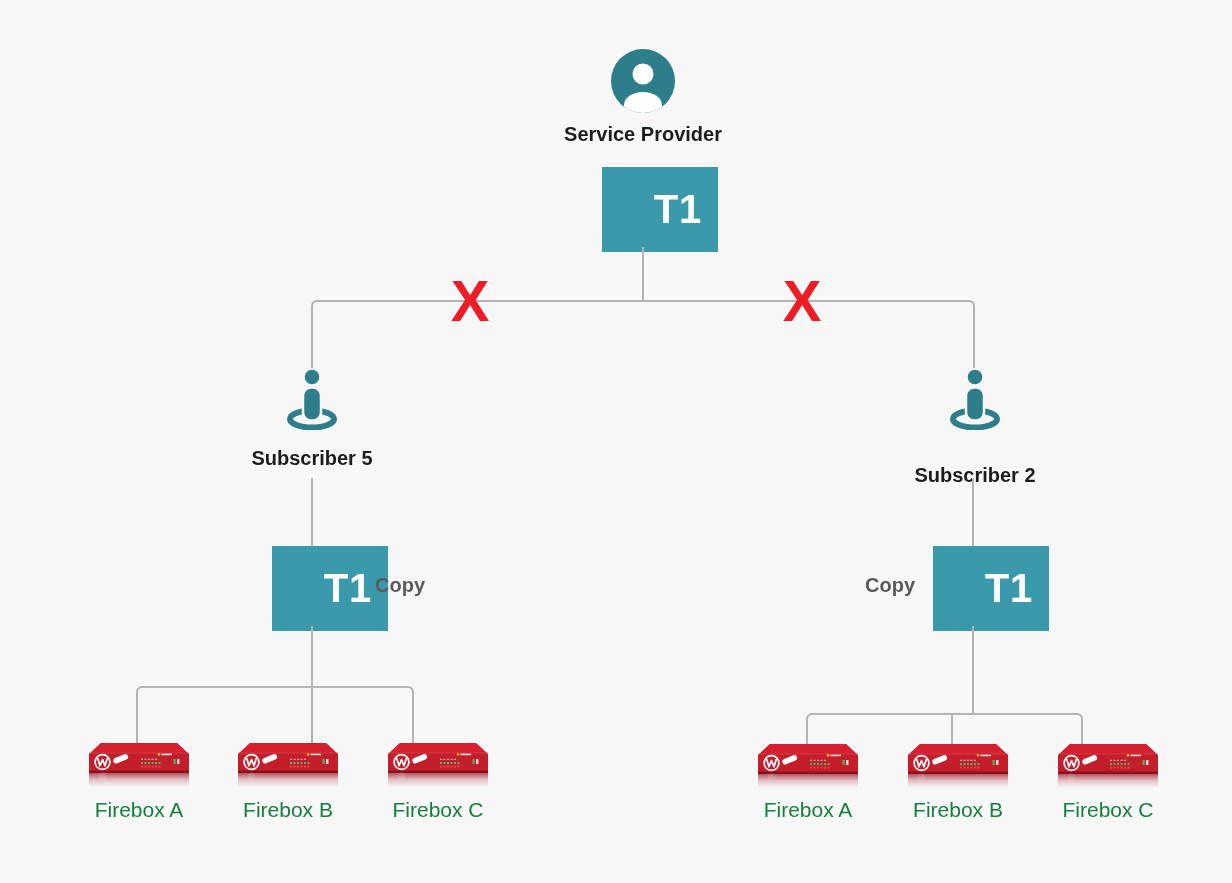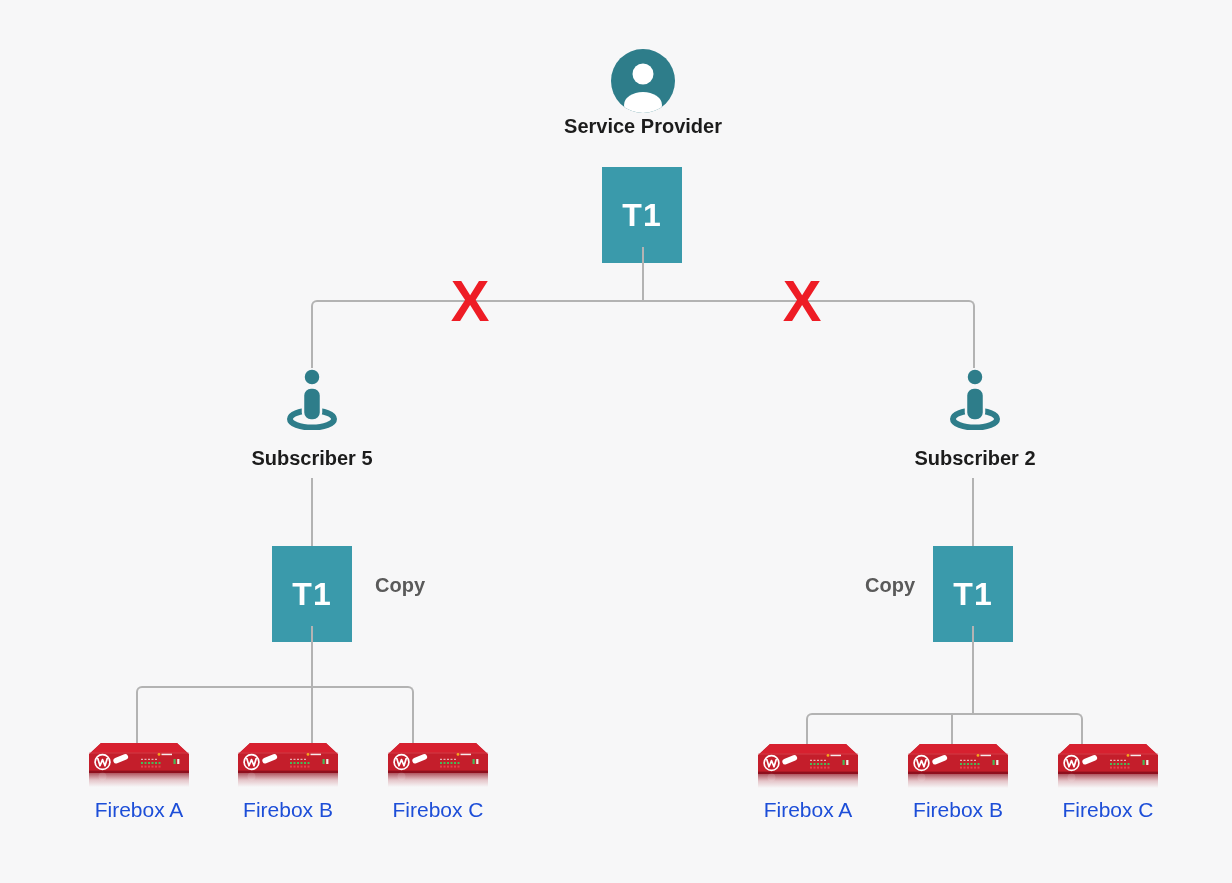--- a/index.html
+++ b/index.html
@@ -8,31 +8,31 @@
     position:relative;width:1232px;height:883px;background:#f7f7f8;
     overflow:hidden;margin:0 auto;
   }
   .abs{position:absolute;}
   .line{position:absolute;background:#b3b3b3;}
   .connector-frame{
     position:absolute;border:2px solid #b3b3b3;border-bottom:none;
     border-radius:6px 6px 0 0;box-sizing:border-box;background:transparent;
   }
   .t1-box{
-    position:absolute;width:80px;height:96px;background:#3a9aab;
+    position:absolute;width:80px;height:85px;background:#3a9aab;
     display:flex;align-items:center;justify-content:center;
-    color:#ffffff;font-weight:bold;font-size:32px;letter-spacing:1px;
+    color:#ffffff;font-weight:bold;font-size:40px;letter-spacing:1px;padding-left:36px;
   }
   .node-label{
     position:absolute;transform:translateX(-50%);white-space:nowrap;
     color:#1c1c1c;font-weight:bold;font-size:20px;
   }
   .firebox-label{
     position:absolute;transform:translateX(-50%);white-space:nowrap;
-    color:#1d4ed8;font-weight:normal;font-size:21px;
+    color:#15803d;font-weight:normal;font-size:21px;
   }
   .copy-label{
     position:absolute;transform:translateX(-50%);white-space:nowrap;
     color:#5a5a5a;font-weight:bold;font-size:20px;text-align:center;
   }
   .x-mark{
     position:absolute;transform:translate(-50%,-50%);
     color:#ee1c25;font-weight:bold;font-size:58px;line-height:1;
   }
   svg{display:block;}
@@ -100,21 +100,21 @@
     </defs>
   </svg>
 
   <svg class="abs" style="left:611px;top:49px" width="64" height="64" viewBox="0 0 64 64">
     <circle cx="32" cy="32" r="32" fill="#2e7d8a"></circle>
     <g clip-path="url(#spclip)">
       <circle cx="32" cy="25" r="10.5" fill="#ffffff"></circle>
       <ellipse cx="32" cy="56" rx="19" ry="13" fill="#ffffff"></ellipse>
     </g>
   </svg>
-  <div class="node-label" style="left:643px;top:115px">Service Provider</div>
+  <div class="node-label" style="left:643px;top:123px">Service Provider</div>
 
   <div class="t1-box" style="left:602px;top:167px">T1</div>
 
   <div class="line" style="left:642px;top:247px;width:2px;height:55px"></div>
   <div class="connector-frame" style="left:311px;top:300px;width:664px;height:70px"></div>
 
   <div class="x-mark" style="left:470px;top:301px">X</div>
   <div class="x-mark" style="left:802px;top:301px">X</div>
 
   <svg class="abs" style="left:282px;top:368px" width="60" height="62" viewBox="0 0 60 62">
@@ -140,21 +140,21 @@
       <use href="#firebox-sym"></use>
     </svg>
 
   <div class="firebox-label" style="left:139px;top:798px">Firebox A</div>
   <div class="firebox-label" style="left:288px;top:798px">Firebox B</div>
   <div class="firebox-label" style="left:438px;top:798px">Firebox C</div>
 
   <svg class="abs" style="left:945px;top:368px" width="60" height="62" viewBox="0 0 60 62">
     <use href="#person-sym"></use>
   </svg>
-  <div class="node-label" style="left:975px;top:447px">Subscriber 2</div>
+  <div class="node-label" style="left:975px;top:464px">Subscriber 2</div>
 
   <div class="line" style="left:972px;top:478px;width:2px;height:68px"></div>
 
   <div class="t1-box" style="left:933px;top:546px">T1</div>
   <div class="copy-label" style="left:890px;top:574px">Copy</div>
 
   <div class="line" style="left:972px;top:626px;width:2px;height:88px"></div>
   <div class="connector-frame" style="left:806px;top:713px;width:277px;height:31px"></div>
   <div class="line" style="left:951px;top:713px;width:2px;height:31px"></div>
 

